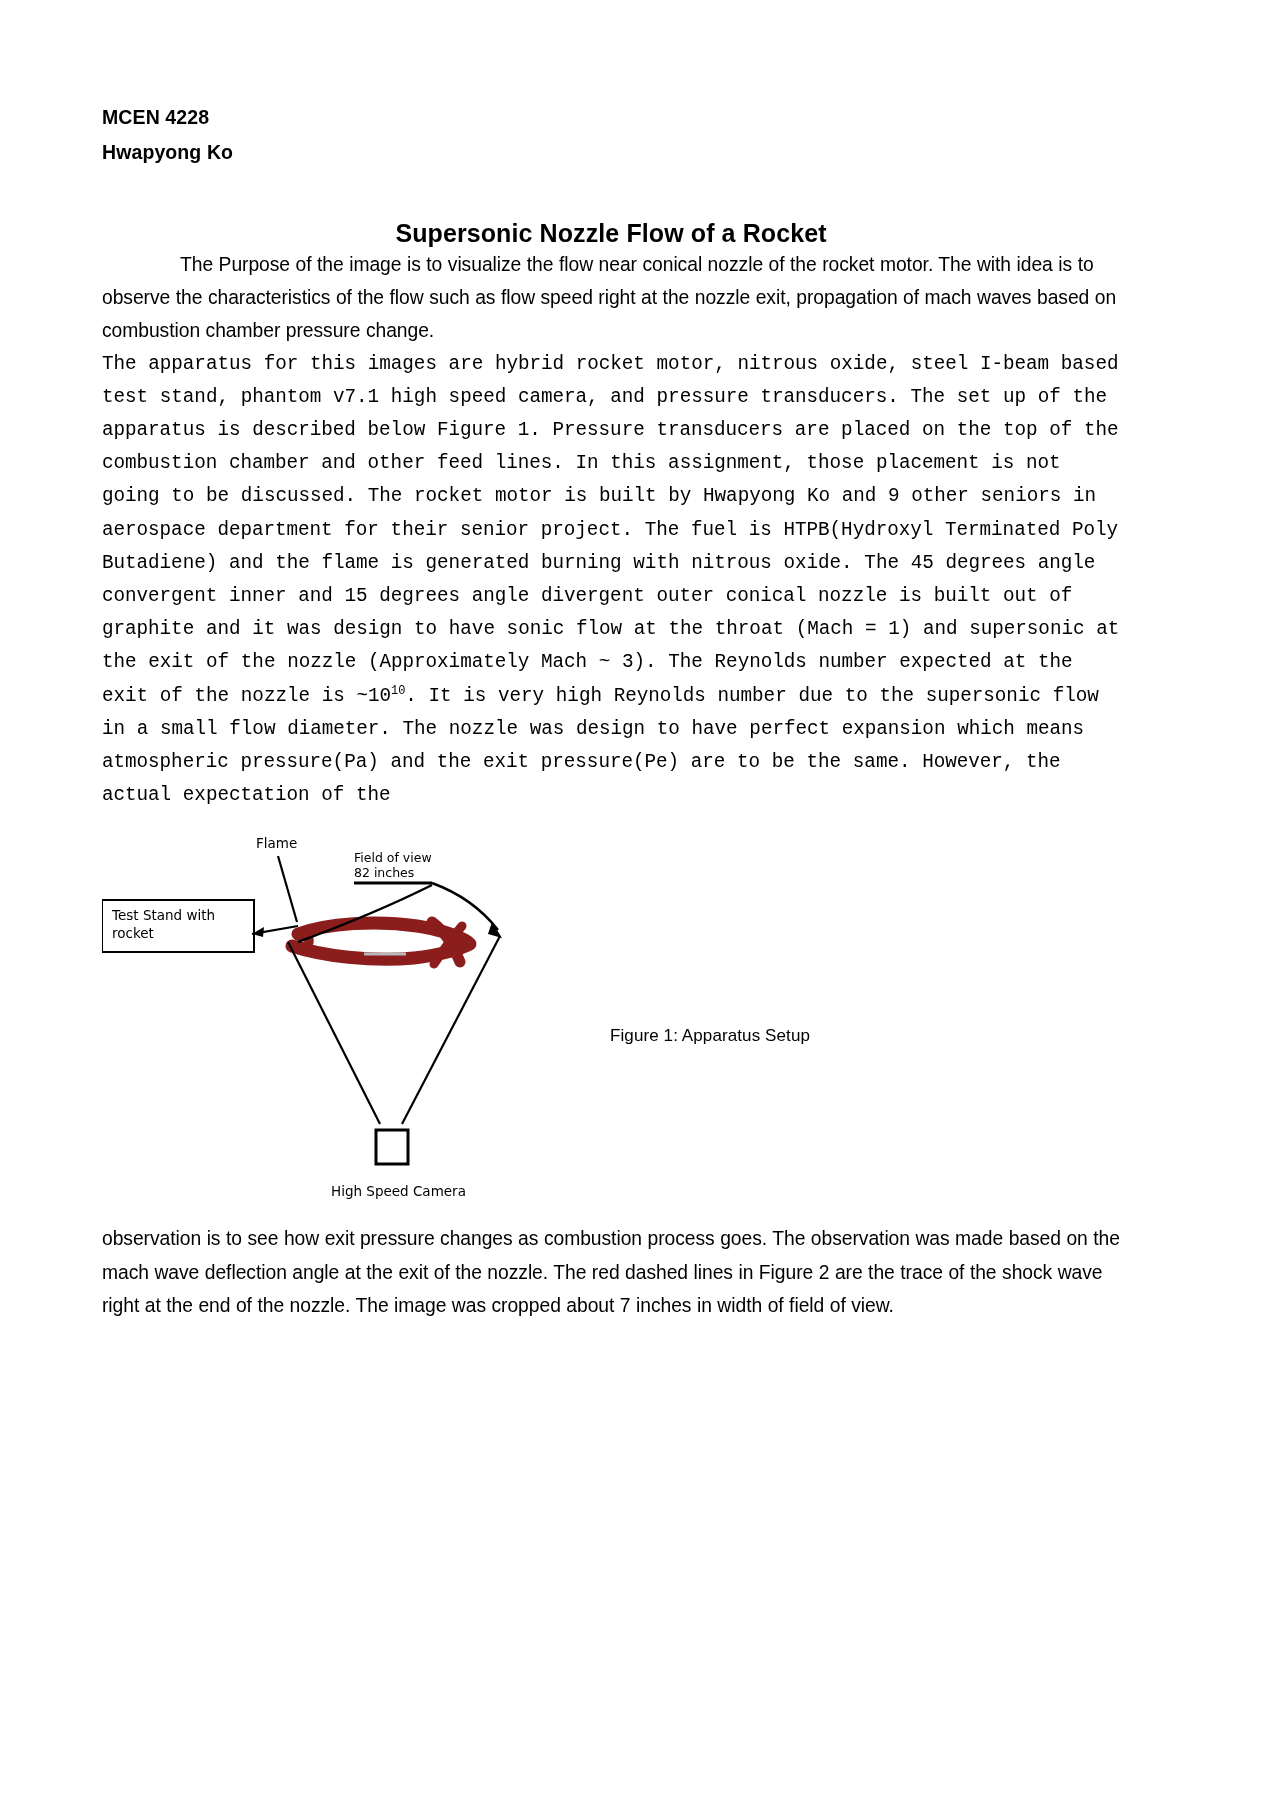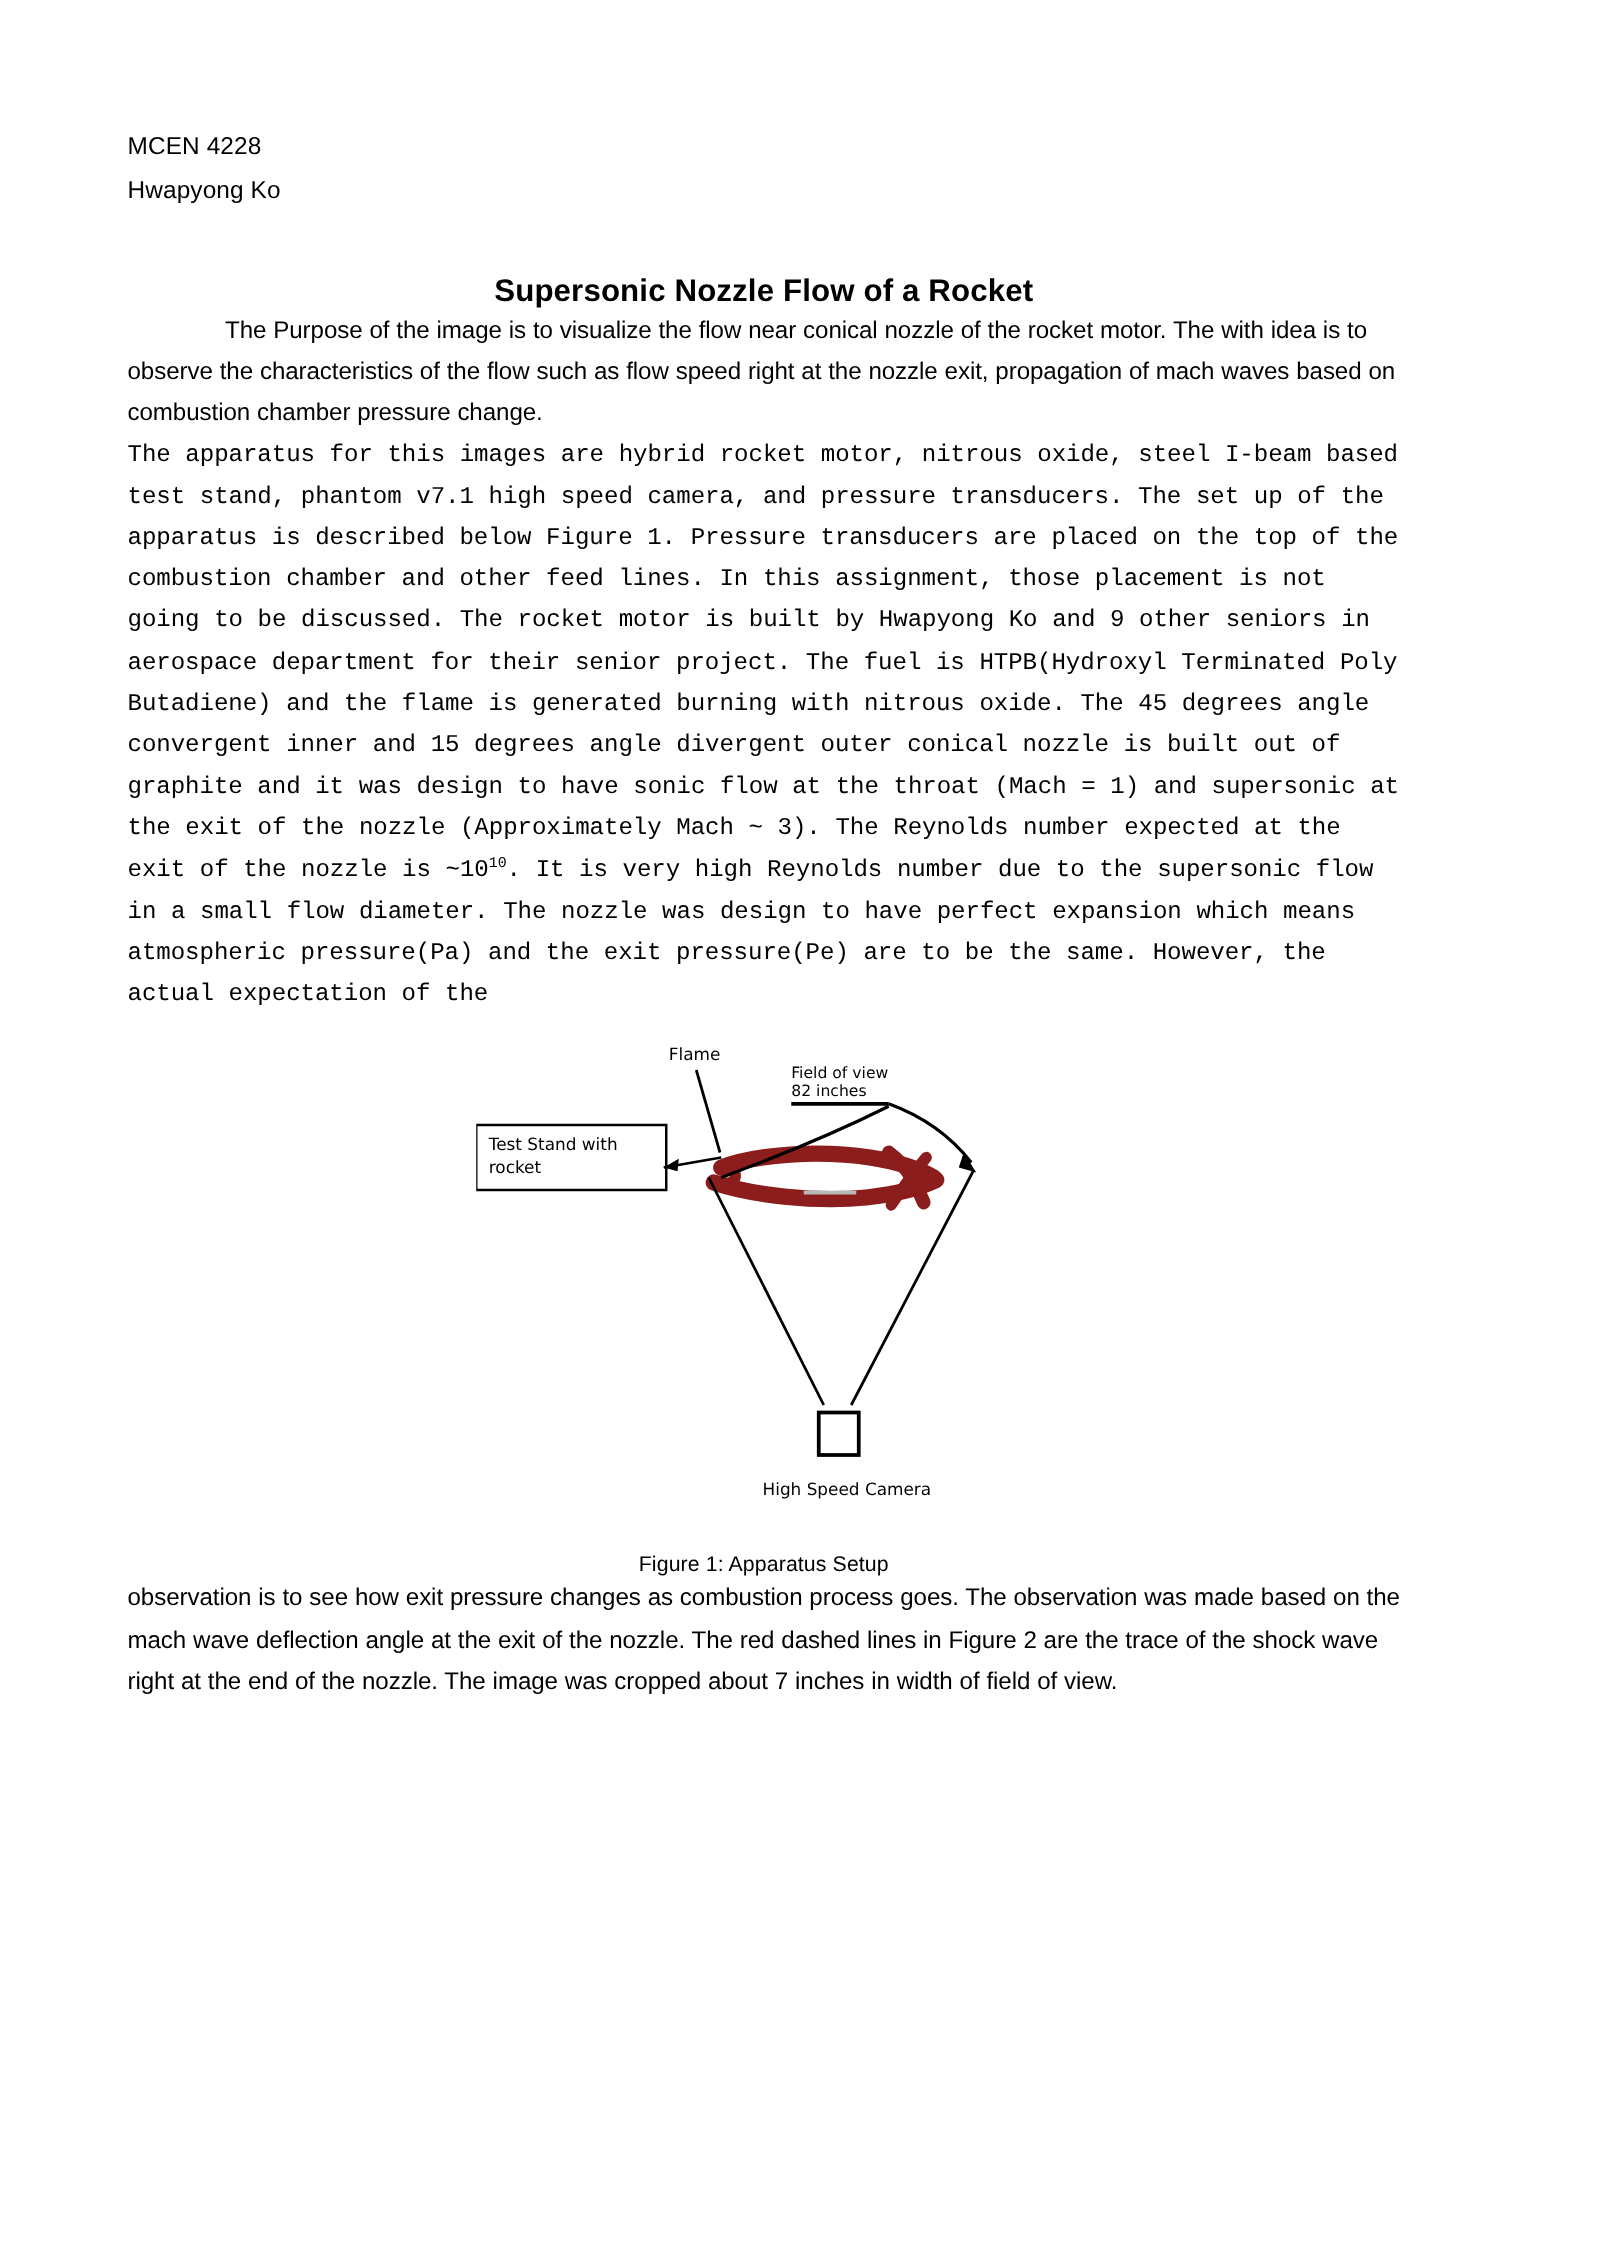--- a/index.html
+++ b/index.html
@@ -15,21 +15,21 @@
     position: relative;
     width: 1280px;
     height: 1811px;
     margin: 0 auto;
     background: #ffffff;
     box-sizing: border-box;
     padding: 100px 160px 0 102px;
     overflow: hidden;
   }
   .header-block {
-    font-weight: normal;
+    font-weight: bold;
     font-size: 19.5px;
     line-height: 35px;
     letter-spacing: 0.1px;
   }
   .doc-title {
     text-align: center;
     font-weight: bold;
     font-size: 25px;
     margin-top: 49px;
     margin-bottom: 0;
@@ -58,22 +58,23 @@
     font-size: 0.62em;
     vertical-align: super;
     line-height: 0;
   }
 
   
   .figure-wrap {
     margin-top: 18px;
     width: 100%;
     display: flex;
-    flex-direction: column;
+    flex-direction: row;
     align-items: center;
+    gap: 48px;
   }
   .figure-diagram {
     width: 460px;
     height: 392px;
     position: relative;
   }
   .figure-caption {
     font-size: 17px;
     font-weight: normal;
     text-align: center;

